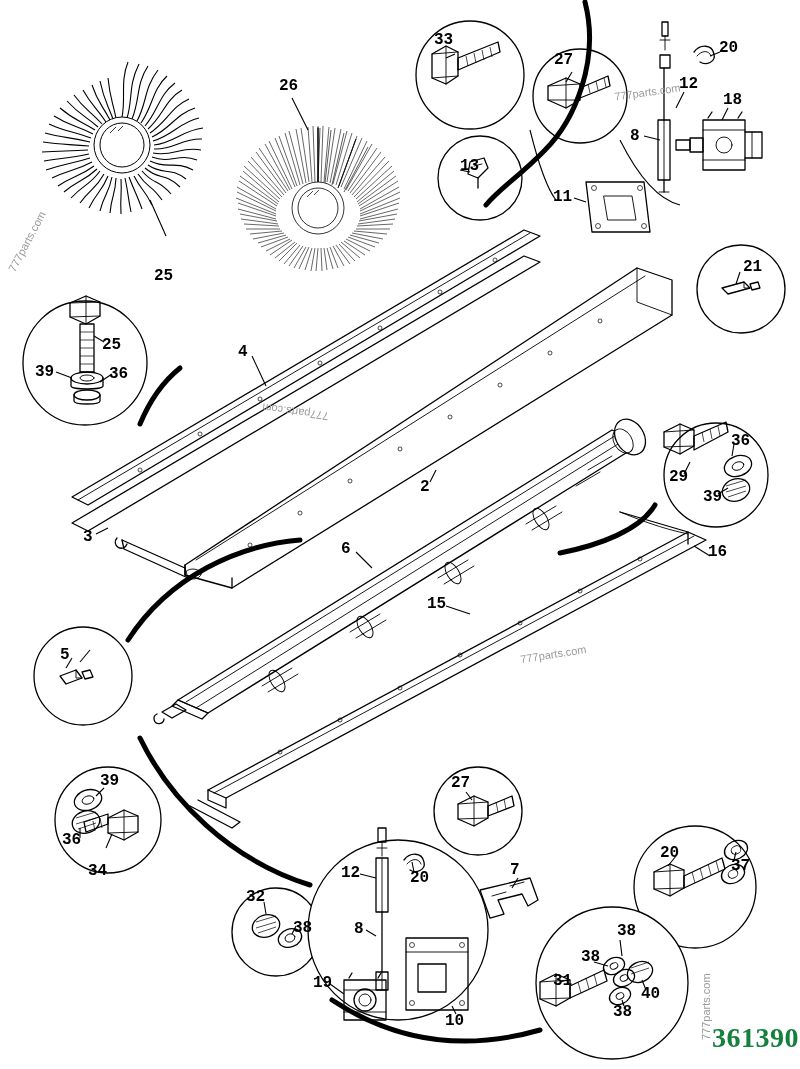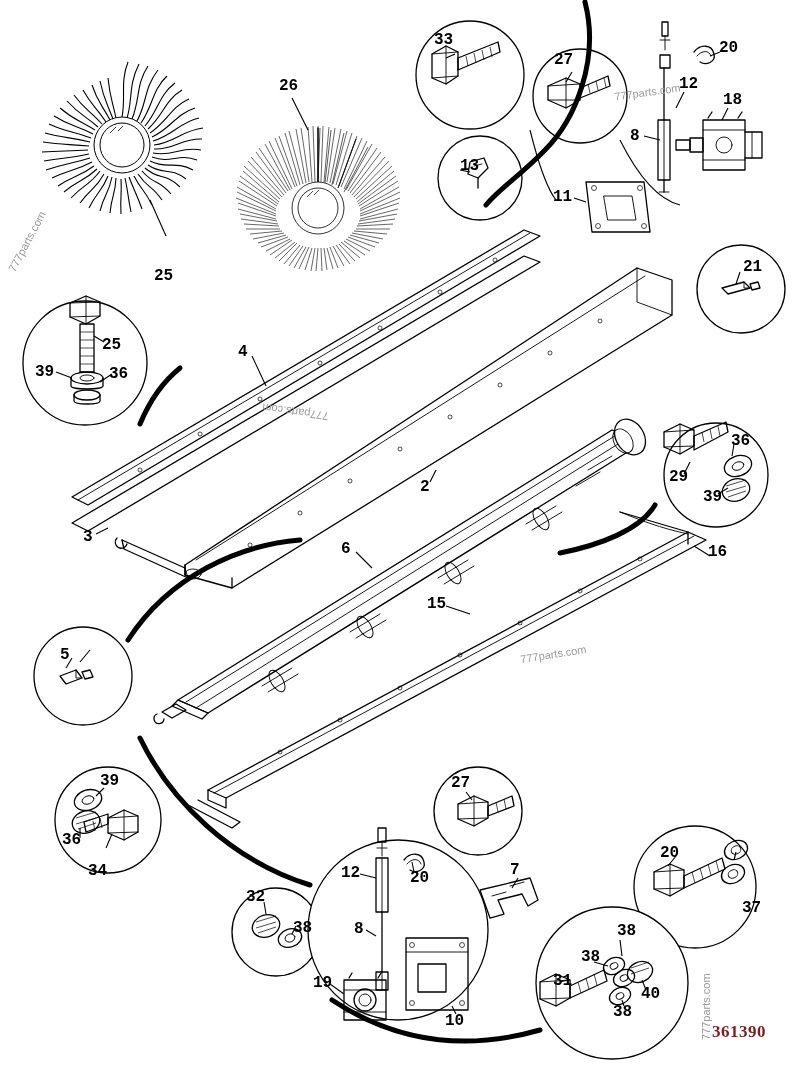--- a/index.html
+++ b/index.html
@@ -38,24 +38,24 @@
     position: absolute;
     font-family: "Liberation Sans", sans-serif;
     font-size: 11px;
     color: #9a9a9a;
     white-space: nowrap;
     user-select: none;
   }
   .figno {
     position: absolute;
     font-family: "Liberation Serif", serif;
-    font-size: 17px;
+    font-size: 28px;
     font-weight: bold;
     letter-spacing: 0.5px;
-    color: #7f1d1d;
+    color: #15803d;
     white-space: nowrap;
   }
 </style>
 </head>
 <body>
 
 <div id="sheet">
 
   <svg class="layer" viewBox="0 0 800 1069" xmlns="http://www.w3.org/2000/svg">
     <defs>
@@ -608,21 +608,21 @@
     <div class="callout" style="left:83px; top:529px;">3</div>
     <div class="callout" style="left:341px; top:541px;">6</div>
     <div class="callout" style="left:708px; top:544px;">16</div>
     <div class="callout" style="left:427px; top:596px;">15</div>
     <div class="callout" style="left:60px; top:647px;">5</div>
     <div class="callout" style="left:100px; top:773px;">39</div>
     <div class="callout" style="left:62px; top:832px;">36</div>
     <div class="callout" style="left:88px; top:863px;">34</div>
     <div class="callout" style="left:451px; top:775px;">27</div>
     <div class="callout" style="left:660px; top:845px;">20</div>
-    <div class="callout" style="left:731px; top:900px;margin-left:11px;">37</div>
+    <div class="callout" style="left:731px; top:858px;">37</div>
     <div class="callout" style="left:341px; top:865px;">12</div>
     <div class="callout" style="left:410px; top:870px;">20</div>
     <div class="callout" style="left:510px; top:862px;">7</div>
     <div class="callout" style="left:246px; top:889px;">32</div>
     <div class="callout" style="left:293px; top:920px;">38</div>
     <div class="callout" style="left:354px; top:921px;">8</div>
     <div class="callout" style="left:617px; top:923px;">38</div>
     <div class="callout" style="left:581px; top:949px;">38</div>
     <div class="callout" style="left:641px; top:986px;">40</div>
     <div class="callout" style="left:553px; top:973px;">31</div>

